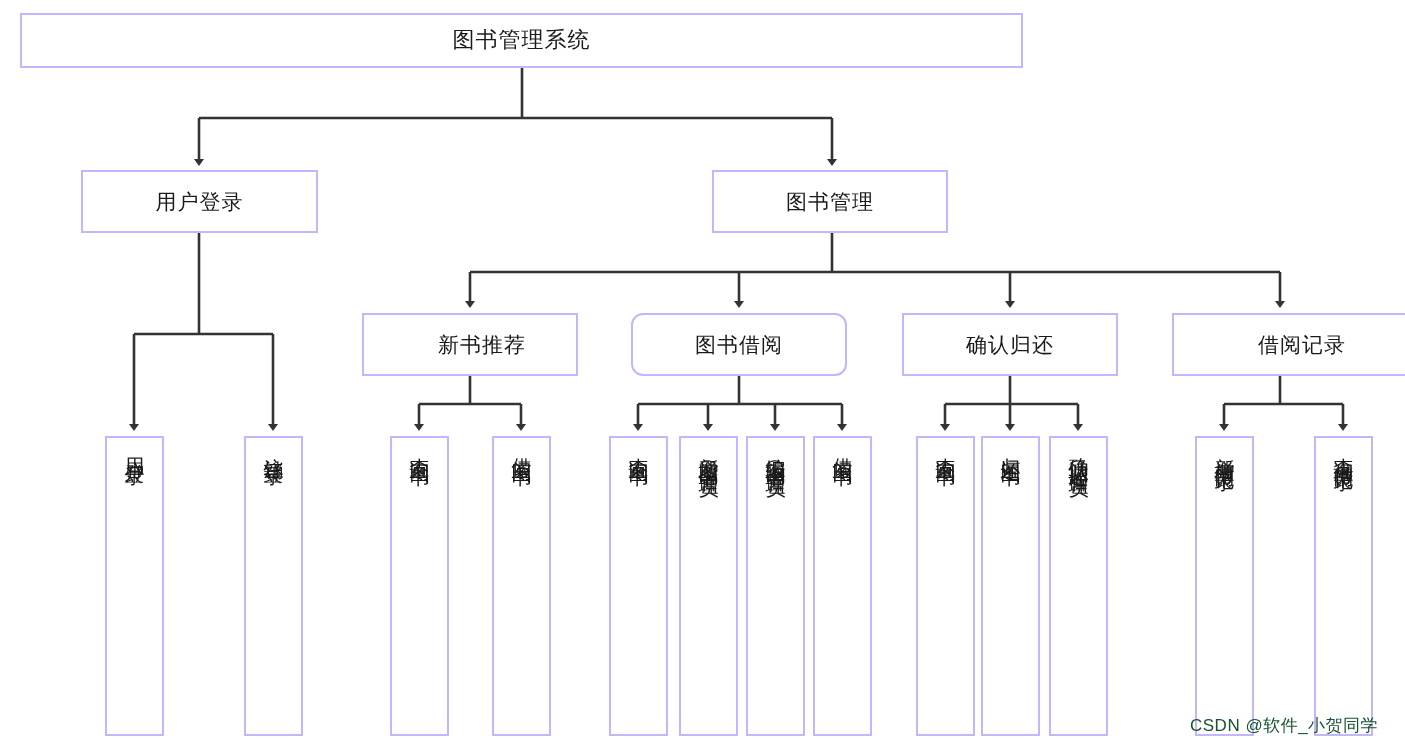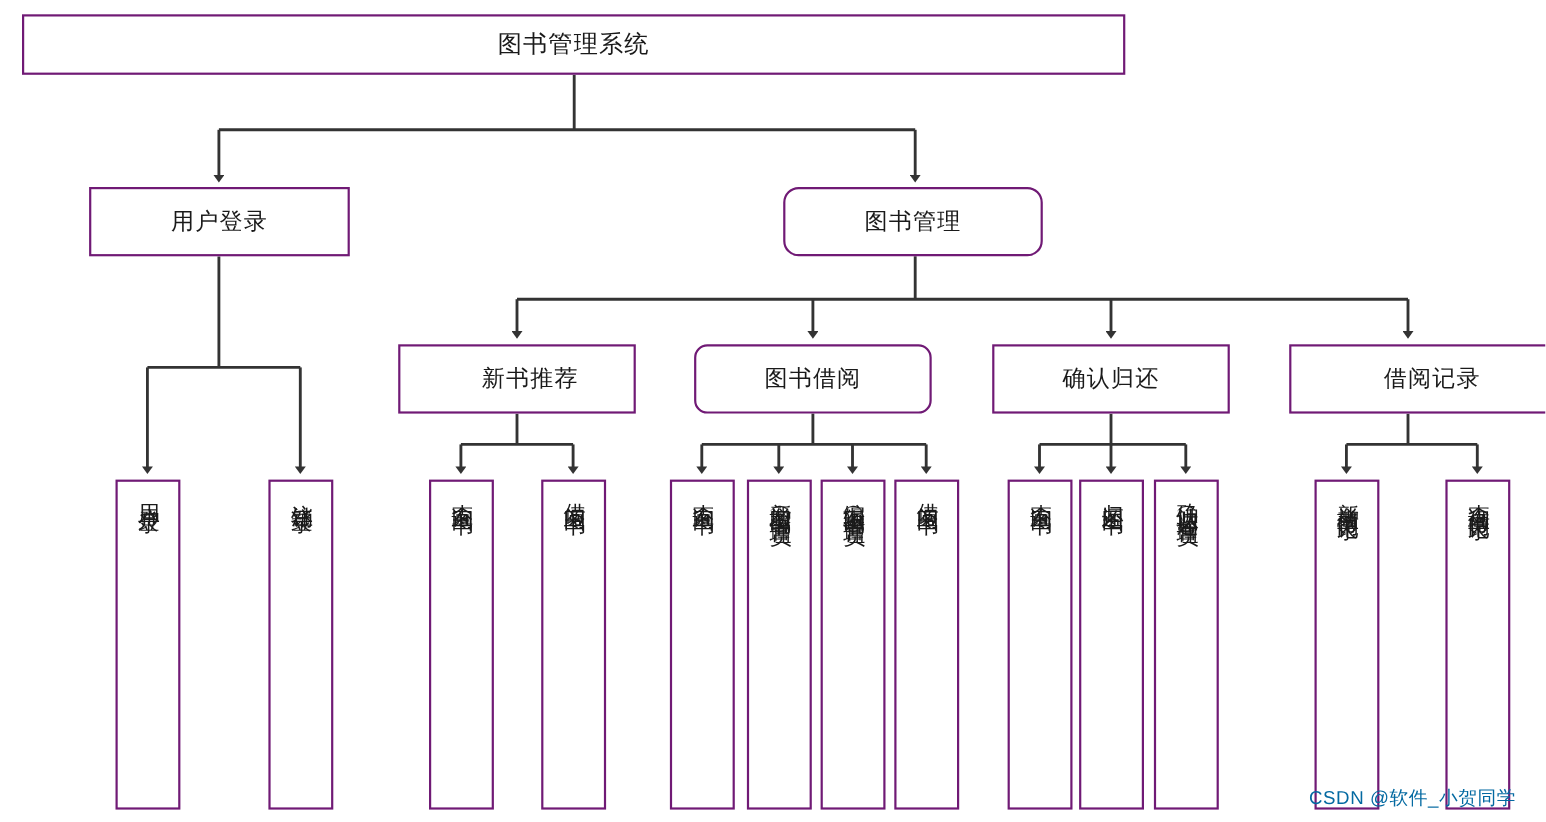--- a/index.html
+++ b/index.html
@@ -22,21 +22,21 @@
     left: 0;
     top: 0;
     width: 1405px;
     height: 747px;
     pointer-events: none;
   }
   .node {
     position: absolute;
     box-sizing: border-box;
     background: #ffffff;
-    border: 2px solid #701a75;
+    border: 2px solid #c4b5fd;
     display: flex;
     align-items: center;
     justify-content: center;
     color: #1a1a1a;
   }
   .node.h {
     font-size: 21px;
     letter-spacing: 1px;
     line-height: 1.2;
   }
@@ -52,21 +52,21 @@
   .node.v .vtext {
     writing-mode: vertical-rl;
     text-orientation: upright;
     letter-spacing: 3px;
     line-height: 1.05;
     white-space: nowrap;
   }
   .watermark {
     position: absolute;
     font-size: 17px;
-    color: #0369a1;
+    color: #14532d;
     letter-spacing: 0.5px;
     white-space: nowrap;
   }
 </style>
 </head>
 <body>
 
 <div id="canvas">
 
   <svg class="edges" viewBox="0 0 1405 747" xmlns="http://www.w3.org/2000/svg">
@@ -119,21 +119,21 @@
     </g>
   </svg>
 
   <div class="node h root" style="left:20px; top:13px; width:1003px; height:55px;">
     <span>图书管理系统</span>
   </div>
 
   <div class="node h" style="left:81px; top:170px; width:237px; height:63px;">
     <span>用户登录</span>
   </div>
-  <div class="node h" style="left:712px; top:170px; width:236px; height:63px;border-radius:14px;">
+  <div class="node h" style="left:712px; top:170px; width:236px; height:63px;">
     <span>图书管理</span>
   </div>
 
   <div class="node h" style="left:362px; top:313px; width:216px; height:63px;padding-left:24px;">
     <span>新书推荐</span>
   </div>
   <div class="node h" style="left:631px; top:313px; width:216px; height:63px;border-radius:12px;">
     <span>图书借阅</span>
   </div>
   <div class="node h" style="left:902px; top:313px; width:216px; height:63px;">

